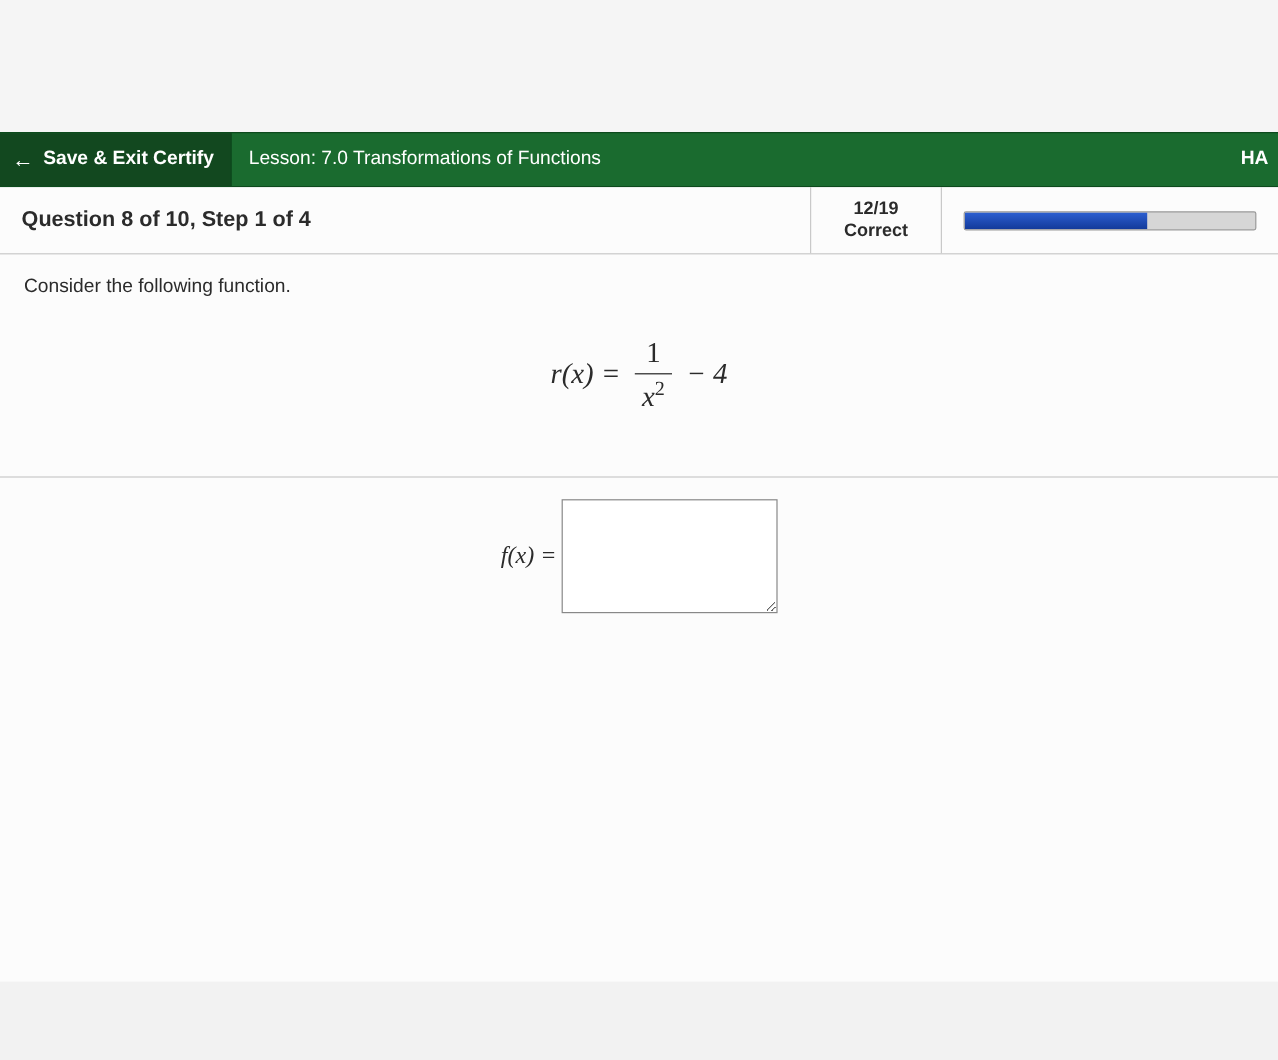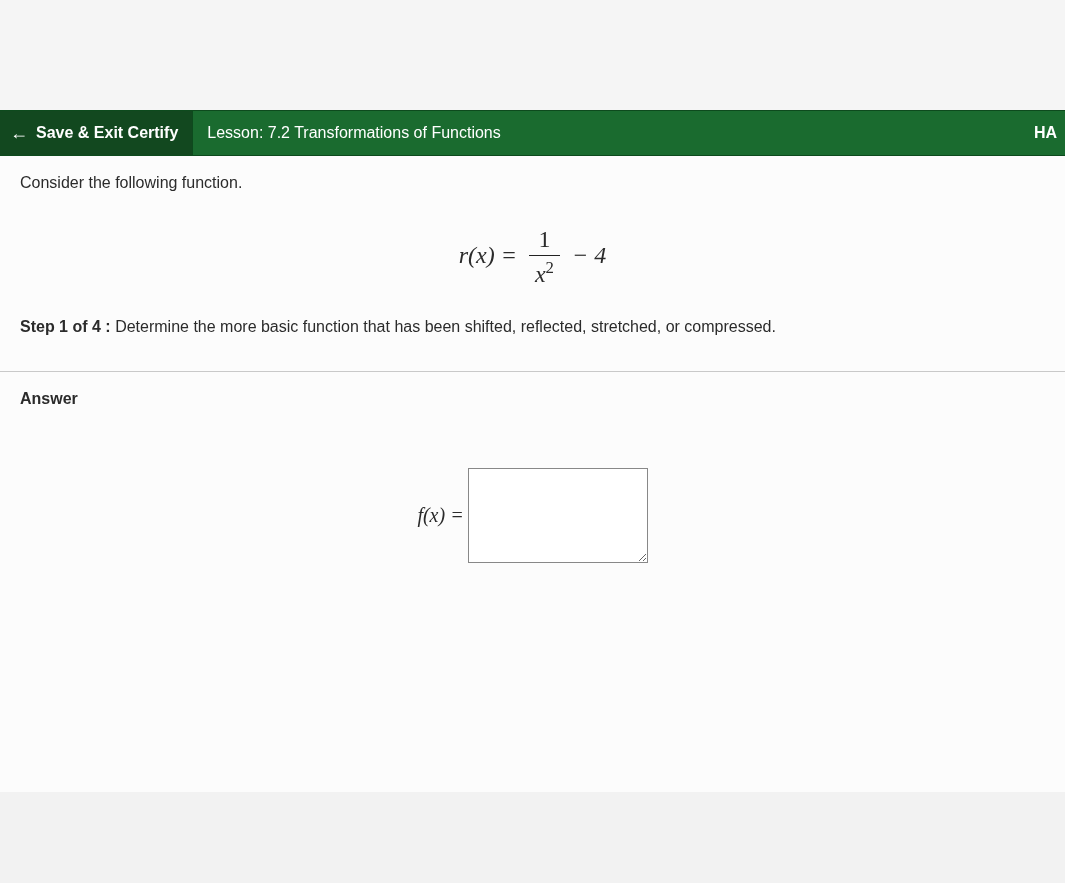--- a/index.html
+++ b/index.html
@@ -102,21 +102,21 @@
     border: 1px solid #9a9a9a;
     border-radius: 2px;
     overflow: hidden;
   }
   .progress-inner {
     height: 100%;
     width: 63%;
     background: linear-gradient(#2d5fd1, #123a9a);
   }
   .prompt-block {
-    padding: 18px 20px 35px 20px;
+    padding: 18px 20px 22px 20px;
     border-bottom: 1px solid #c9c9c9;
     color: #2b2b2b;
   }
   .consider {
     font-size: 16px;
     margin-bottom: 34px;
   }
   .equation {
     text-align: center;
     font-family: "Cambria Math", "Times New Roman", serif;
@@ -185,46 +185,54 @@
 <body>
 
 <div class="page">
   <div class="topspace"></div>
 
   <div class="header-bar">
     <div class="save-exit">
       <span class="arrow-left">←</span>
       <span>Save &amp; Exit Certify</span>
     </div>
-    <div class="lesson">Lesson: 7.2 Transformations of Functions</div>
+    <div class="lesson">Lesson: 7.0 Transformations of Functions</div>
     <div class="header-right">HA</div>
   </div>
 
   <div class="content">
 
+    <div class="qrow">
+      <div class="qtitle">Question 8 of 10, Step 1 of 4</div>
+      <div class="score-box">
+        <div>12/19</div>
+        <div>Correct</div>
+      </div>
+      <div class="progress-cell">
+        <div class="progress-outer">
+          <div class="progress-inner" style="width: 63%;"></div>
+        </div>
+      </div>
+    </div>
 
     <div class="prompt-block">
       <div class="consider">Consider the following function.</div>
 
       <div class="equation">
         <span class="fn">r(x) =</span>
         <span class="frac">
           <span class="num">1</span>
           <span class="den"><span>x</span><sup>2</sup></span>
         </span>
         <span> − 4</span>
       </div>
 
-      <div class="step-line">
-        <span class="bold">Step 1 of 4 :</span><span>  Determine the more basic function that has been shifted, reflected, stretched, or compressed.</span>
-      </div>
     </div>
 
     <div class="answer-block">
-      <div class="answer-label">Answer</div>
 
       <div class="answer-input-row">
         <span class="fx-label">f(x) =</span>
         <textarea class="answer-input" value="" style=""></textarea>
       </div>
     </div>
 
   </div>
 </div>
 

